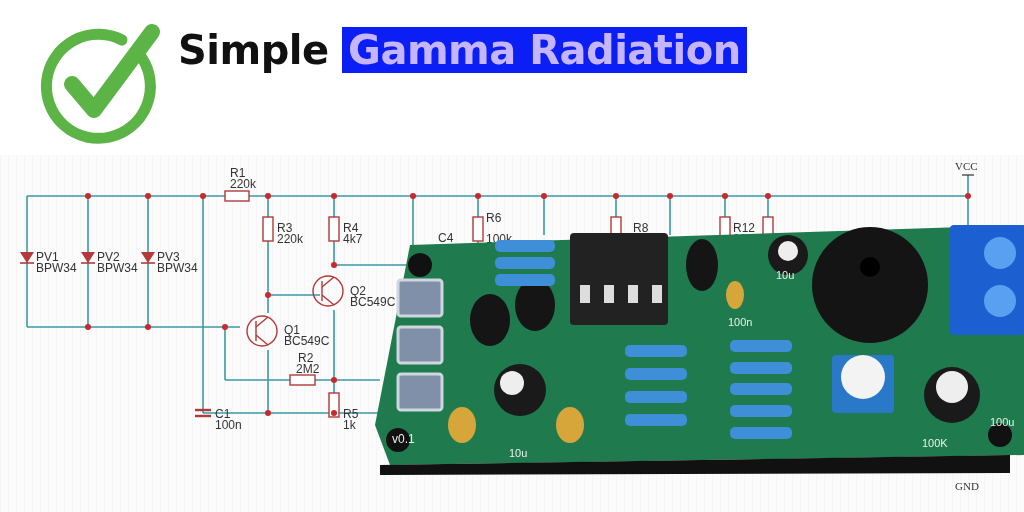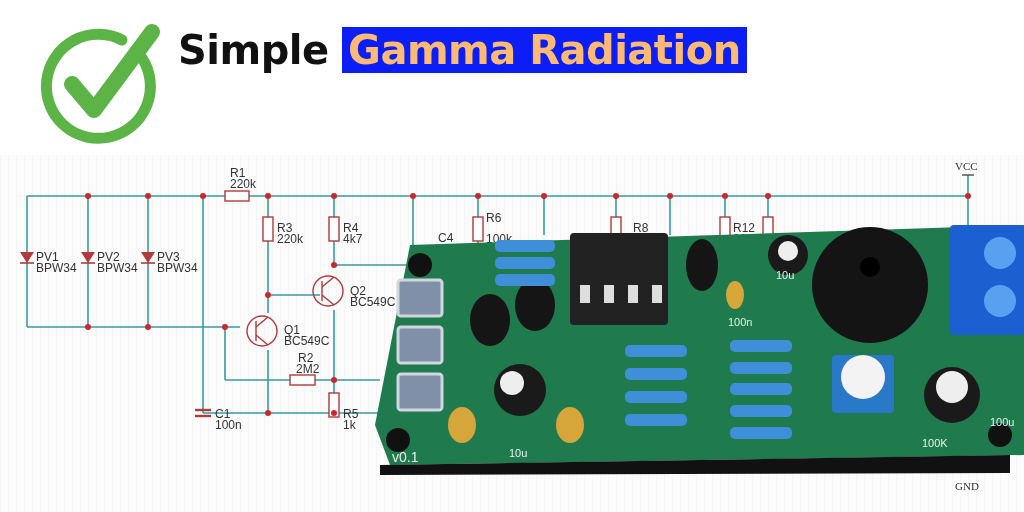--- a/index.html
+++ b/index.html
@@ -1,20 +1,20 @@
 <!DOCTYPE html>
 <html><head>
 <meta charset="utf-8">
 <style>
   html,body{margin:0;padding:0;background:#fff;}
   body{width:1024px;height:512px;position:relative;overflow:hidden;font-family:"Liberation Sans",sans-serif;}
   .title-area{position:absolute;left:0;top:0;width:1024px;height:150px;background:#fff;}
   .check{position:absolute;left:30px;top:18px;width:132px;height:132px;}
   .t-line{position:absolute;font-family:"DejaVu Sans",sans-serif;font-weight:bold;font-size:40px;line-height:52px;color:#111;white-space:nowrap;letter-spacing:-0.5px;}
-  .hl{background:#0a1ef5;color:#fdba74;padding:0 6px;}
+  .hl{background:#0a1ef5;color:#c4b5fd;padding:0 6px;}
   .l1{left:178px;top:24px;}
   .l2{left:178px;top:92px;}
   .schem{position:absolute;left:0;top:155px;width:1024px;height:357px;background:#fbfbfb;}
   .lbl{position:absolute;font-family:"Liberation Sans",sans-serif;font-size:12px;line-height:11px;color:#333;white-space:pre;}
   .vcc{font-family:Liberation Serif, serif;font-size:11px;}
   .pcb{position:absolute;}
 </style>
 </head>
 <body>
 
@@ -225,19 +225,19 @@
         <rect x="255" y="166" width="62" height="12" rx="5"></rect>
         <rect x="255" y="189" width="62" height="12" rx="5"></rect>
       <rect x="360" y="115" width="62" height="12" rx="5"></rect>
         <rect x="360" y="137" width="62" height="12" rx="5"></rect>
         <rect x="360" y="158" width="62" height="12" rx="5"></rect>
         <rect x="360" y="180" width="62" height="12" rx="5"></rect>
         <rect x="360" y="202" width="62" height="12" rx="5"></rect>
     </g>
   </svg>
 
-  <div class="lbl" style="left:392px;top:297px;color:#e8f0ea;font-size:14px">v0.1</div>
+  <div class="lbl" style="left:392px;top:279px;color:#e8f0ea;font-size:12px">v0.1</div>
   <div class="lbl" style="left:509px;top:293px;color:#e8f0ea;font-size:11px">10u</div>
   <div class="lbl" style="left:776px;top:115px;color:#e8f0ea;font-size:11px">10u</div>
   <div class="lbl" style="left:728px;top:162px;color:#e8f0ea;font-size:11px">100n</div>
   <div class="lbl" style="left:922px;top:283px;color:#e8f0ea;font-size:11px">100K</div>
   <div class="lbl" style="left:990px;top:262px;color:#e8f0ea;font-size:11px">100u</div>
 </div>
 
 </body></html>

